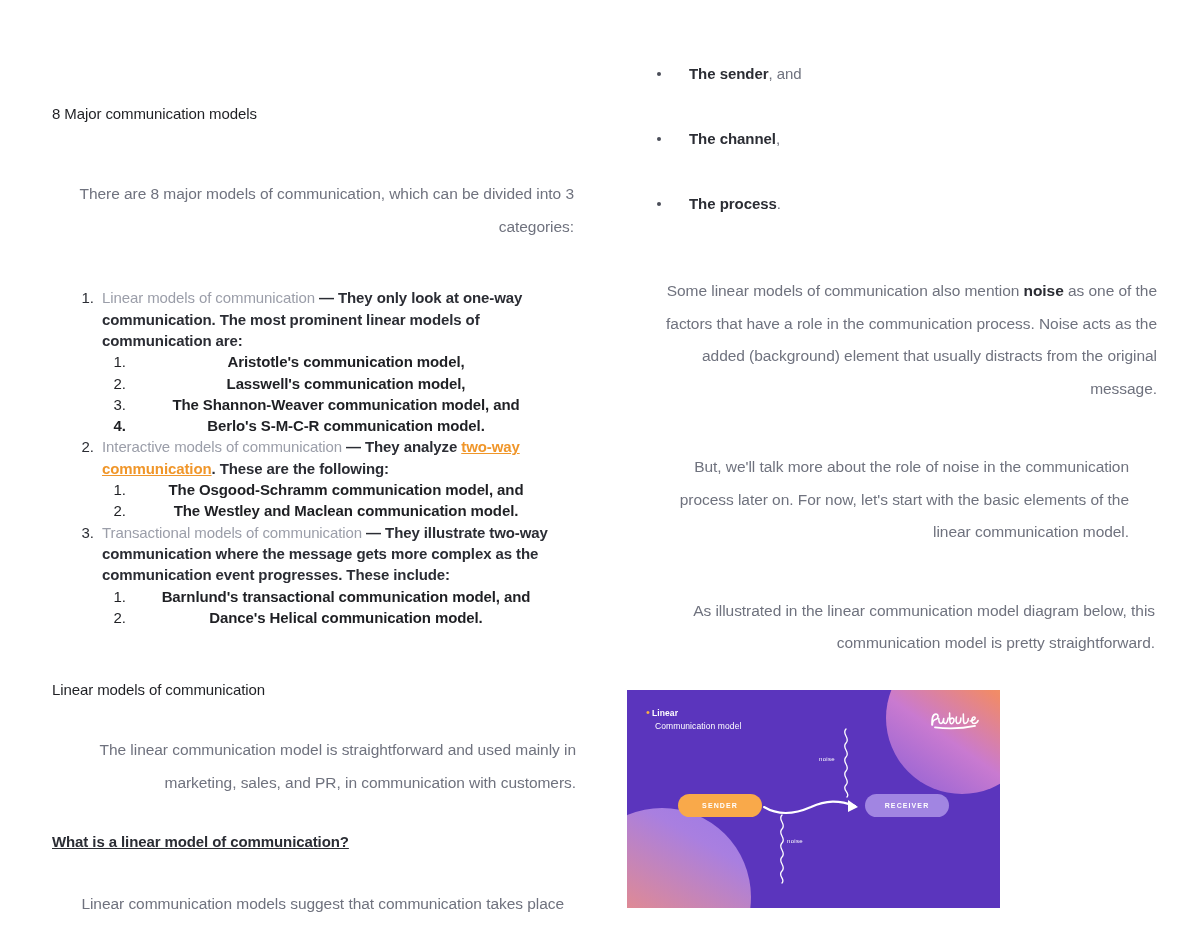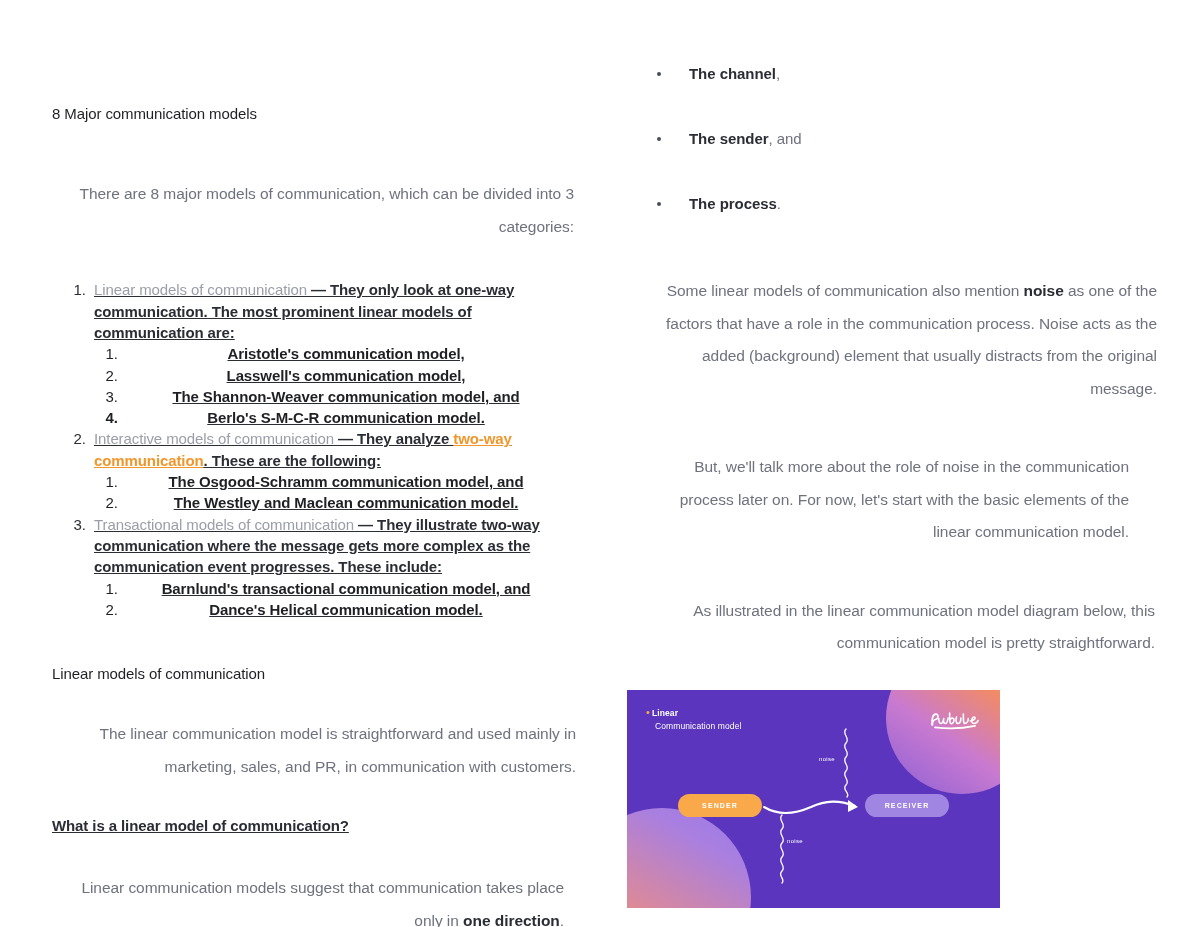--- a/index.html
+++ b/index.html
@@ -58,28 +58,27 @@
     text-decoration: underline;
   }
   .link {
     color: #f0962a;
     text-decoration: underline;
     font-weight: 700;
   }
 
   
   ol.lvl1 {
-    margin: 8px;
+    margin: 16px;
     padding-left: 30px;
     font-size: 15px;
     line-height: 1.42;
     color: #2b2d34;
     font-weight: 700;
     letter-spacing: -0.1px;
-    text-decoration: underline;
   }
   ol.lvl1 > li { margin: 0; padding-left: 4px; }
   ol.lvl1 > li::marker { font-weight: 400; color: #2b2d34; }
   .lead {
     color: #9b9ea9;
     font-weight: 400;
   }
   ol.lvl2 {
     margin: 0;
     padding-left: 28px;
@@ -260,22 +259,22 @@
     <div style="height:20px"></div>
 
     <p class="body">The main elements in these models are:</p>
   </div>
 
   <div class="col col-right">
 
     <div style="height:66px"></div>
 
     <ul class="bullets">
+      <li><b>The sender</b><span class="tail">, and</span></li>
       <li><b>The channel</b><span class="tail">,</span></li>
-      <li><b>The sender</b><span class="tail">, and</span></li>
       <li><b>The process</b><span class="tail">.</span></li>
     </ul>
 
     <div style="height:2px"></div>
 
     <p class="body" style="width:518px"><span>Some linear models of communication also mention </span><b>noise</b><span> as one of the factors that have a role in the communication process. Noise acts as the added (background) element that usually distracts from the original message.</span></p>
 
     <div style="height:22px"></div>
 
     <p class="body" style="width:490px">But, we'll talk more about the role of noise in the communication process later on. For now, let's start with the basic elements of the linear communication model.</p>

